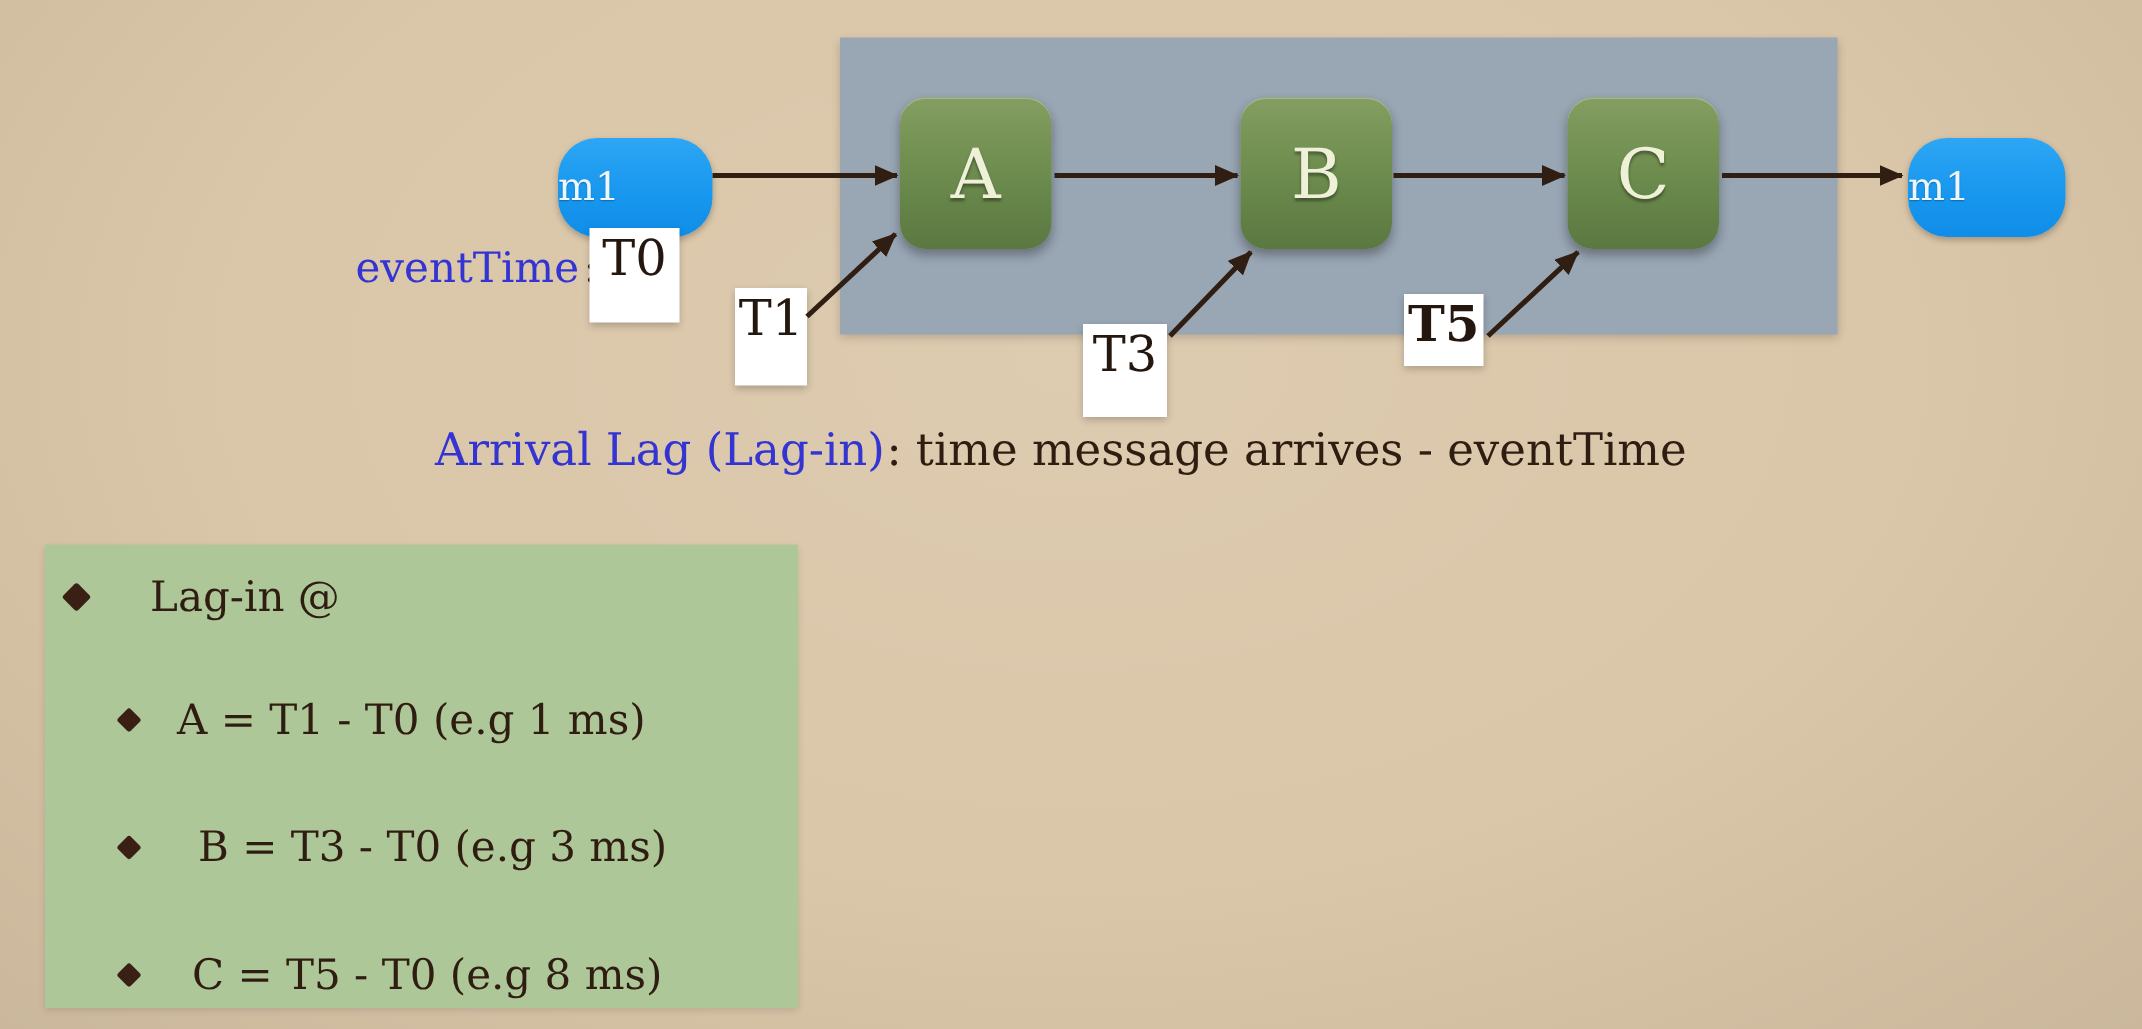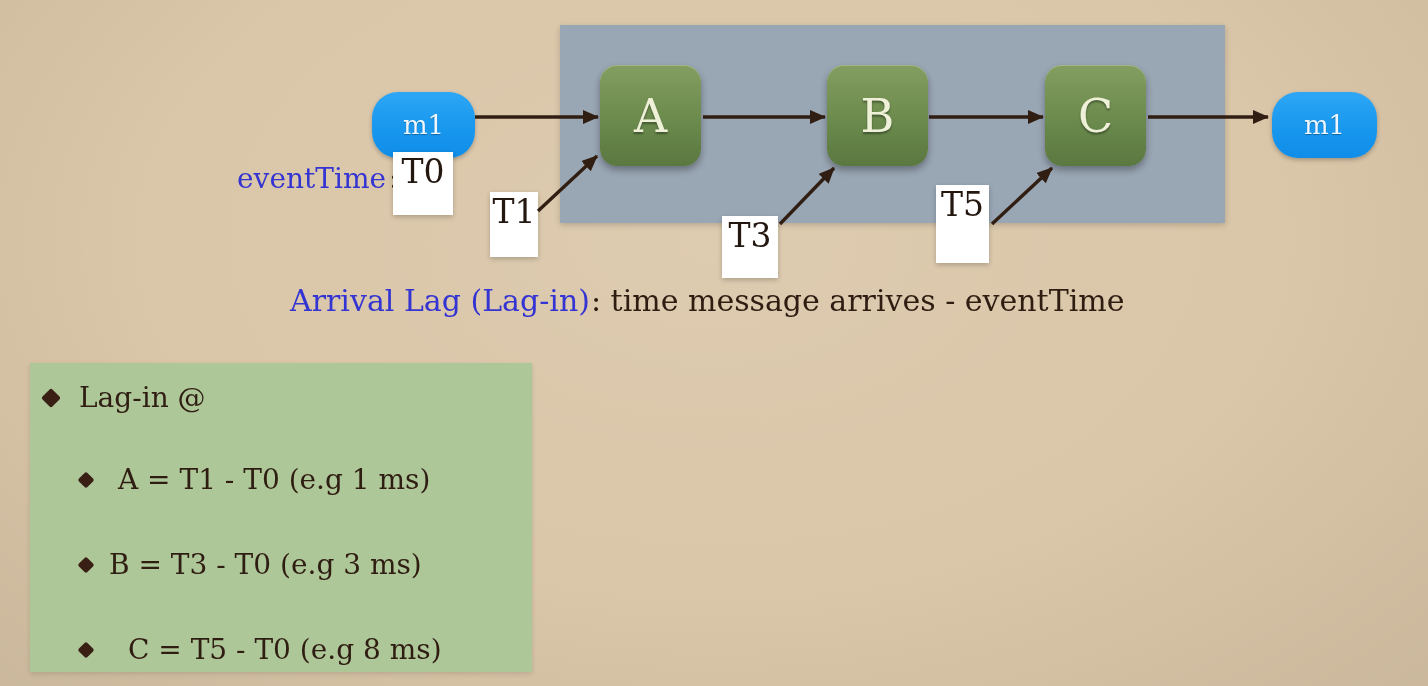--- a/index.html
+++ b/index.html
@@ -31,52 +31,52 @@
     color:#eef0d8; font-size:46px; text-shadow:0 2px 2px rgba(0,0,0,0.38);
   }
   .node-a{left:600px; top:65px;}
   .node-b{left:827px; top:65px;}
   .node-c{left:1045px; top:65px;}
   
   .pill{
     height:66px; border-radius:26px;
     background:linear-gradient(180deg,#2ea6f4 0%, var(--message-blue) 45%, #0f8de8 100%);
     box-shadow:0 2px 4px rgba(0,0,0,0.25);
-    display:flex; align-items:center; justify-content:center;
+    display:flex; align-items:center; justify-content:flex-start;
     color:#eef6ff; font-size:26px; text-shadow:0 1px 1px rgba(0,0,0,0.3);
   }
   .pill-in{left:372px; top:92px; width:103px;}
   .pill-out{left:1272px; top:92px; width:105px;}
   
   .timebox{
     background:var(--label-box); color:#241710; font-size:33px;
     display:flex; align-items:flex-start; justify-content:center;
     box-shadow:0 2px 5px rgba(0,0,0,0.22);
   }
   .t0{left:393px; top:152px; width:60px; height:63px;}
   .t1{left:490px; top:192px; width:48px; height:65px;}
   .t3{left:722px; top:196px; width:56px; height:62px;margin-top:20px;}
-  .t5{left:936px; top:185px; width:53px; height:78px;}
+  .t5{left:936px; top:196px; width:53px; height:48px;font-weight:bold;}
   
   .event-time{left:237px; top:162px; font-size:28px; color:var(--accent-blue); white-space:nowrap;}
   .event-time .colon{color:var(--ink); margin-left:3px;}
   
   .caption{left:290px; top:283px; width:760px; text-align:center; font-size:30px; white-space:nowrap;}
   .caption .hl{color:var(--accent-blue);}
   .caption .rest{color:var(--ink); margin-left:1px;}
   
   .notes-panel{
     left:30px; top:363px; width:502px; height:309px;
     background:var(--panel-green);
     box-shadow:0 2px 5px rgba(0,0,0,0.12);
   }
   .note-row{position:absolute; display:flex; align-items:center; font-size:28px; color:var(--ink); white-space:nowrap;}
-  .row-heading{left:14px; top:18px; gap:21px;}
+  .row-heading{left:14px; top:18px; gap:42px;}
   .row-1{left:50px; top:100px; gap:26px;}
-  .row-2{left:50px; top:185px; gap:17px;}
+  .row-2{left:50px; top:185px; gap:40px;}
   .row-3{left:50px; top:270px; gap:36px;}
   .diamond{
     width:14px; height:14px; background:#3a2014; transform:rotate(45deg); flex:0 0 auto;
     border-radius:2px;
   }
   .diamond.small{width:12px; height:12px;}
   .arrows{left:0; top:0; pointer-events:none;}
 </style>
 </head>
 <body>

